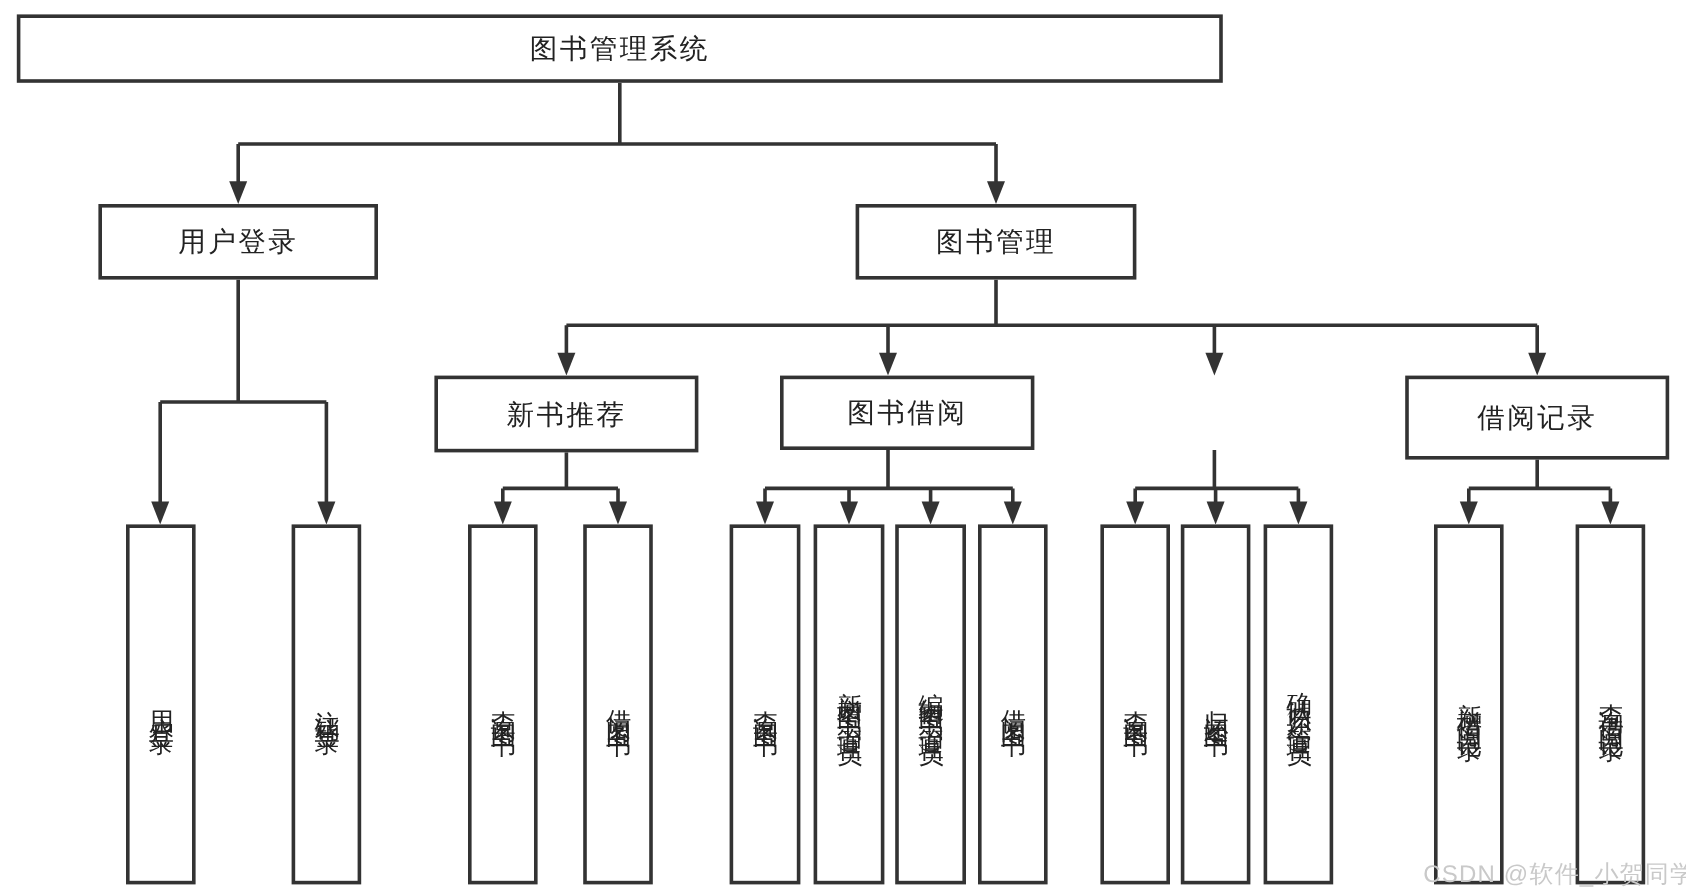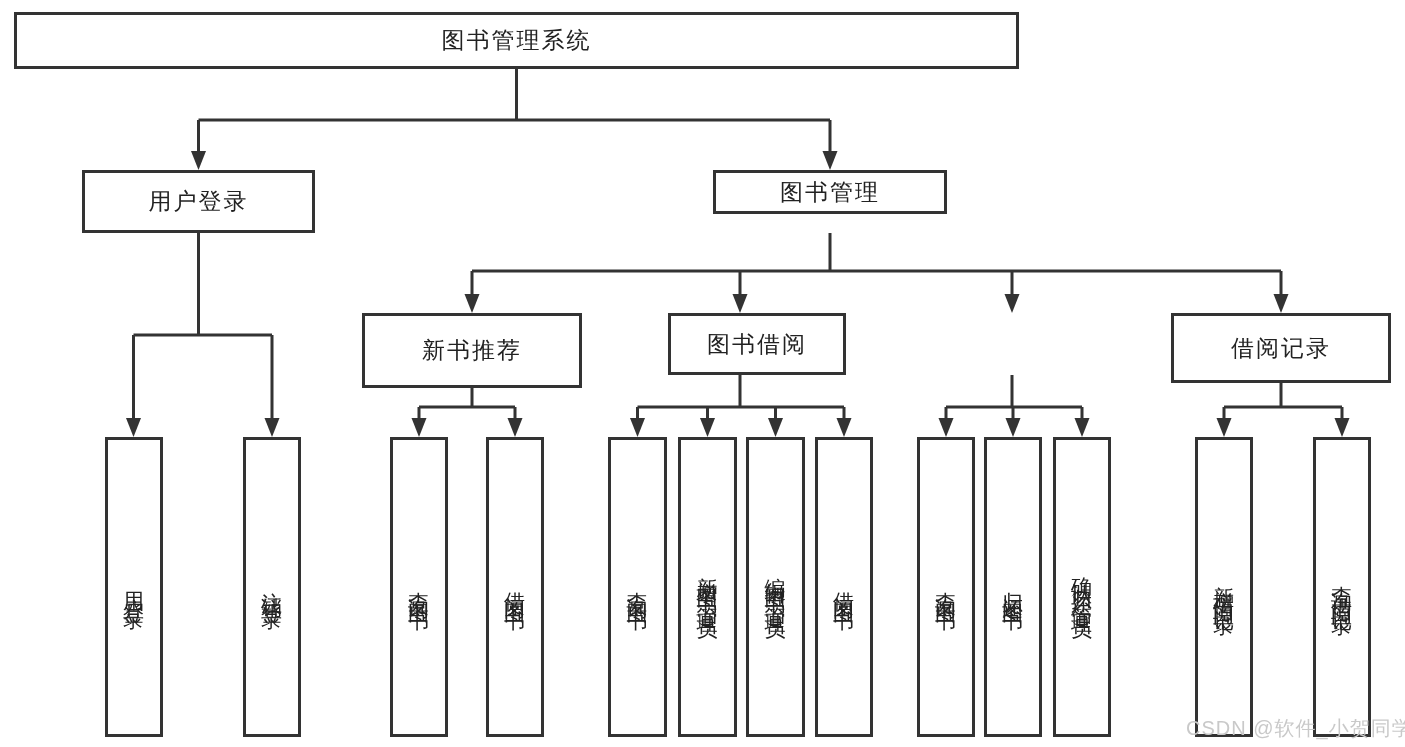--- a/index.html
+++ b/index.html
@@ -63,24 +63,24 @@
       <polygon points="1005.5,418 1020.5,418 1013,437"></polygon>
       <polygon points="1074.5,418 1089.5,418 1082,437"></polygon>
       <polygon points="1216.5,418 1231.5,418 1224,437"></polygon>
       <polygon points="1334.5,418 1349.5,418 1342,437"></polygon>
     </g>
   </svg>
 
   <div class="box" style="left:14px; top:12px; width:1005px; height:57px;">图书管理系统</div>
 
   <div class="box" style="left:82px; top:170px; width:233px; height:63px;">用户登录</div>
-  <div class="box" style="left:713px; top:170px; width:234px; height:44px;">图书管理</div>
+  <div class="box" style="left:713px; top:170px; width:234px; height:63px;">图书管理</div>
 
-  <div class="box" style="left:362px; top:313px; width:220px; height:75px;">新书推荐</div>
-  <div class="box" style="left:668px; top:313px; width:178px; height:62px;">图书借阅</div>
+  <div class="box" style="left:362px; top:313px; width:220px; height:64px;">新书推荐</div>
+  <div class="box" style="left:650px; top:313px; width:212px; height:62px;">图书借阅</div>
   <div class="box" style="left:1171px; top:313px; width:220px; height:70px;">借阅记录</div>
 
   <div class="leaf" style="left:105px; width:58px;">
     <span class="vtext">用户登录</span>
   </div>
   <div class="leaf" style="left:243px; width:58px;">
     <span class="vtext">注销登录</span>
   </div>
 
   <div class="leaf" style="left:390px; width:58px;">

